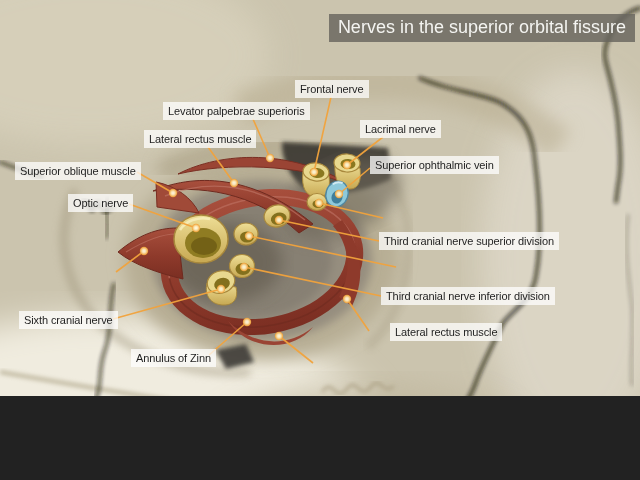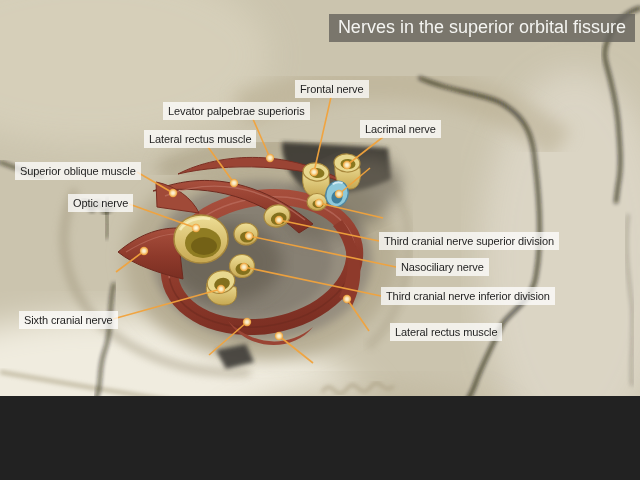--- a/index.html
+++ b/index.html
@@ -233,20 +233,21 @@
   </g>
 </svg>
 
 <div id="title-bar">Nerves in the superior orbital fissure</div>
 
 <div class="lbl" style="left:295px;top:80px">Frontal nerve</div>
 <div class="lbl" style="left:163px;top:102px">Levator palpebrae superioris</div>
 <div class="lbl" style="left:144px;top:130px">Lateral rectus muscle</div>
 <div class="lbl" style="left:360px;top:120px">Lacrimal nerve</div>
 <div class="lbl" style="left:15px;top:162px">Superior oblique muscle</div>
+<div class="lbl" style="left:370px;top:156px">Superior ophthalmic vein</div>
 <div class="lbl" style="left:68px;top:194px">Optic nerve</div>
 <div class="lbl" style="left:379px;top:232px">Third cranial nerve superior division</div>
-<div class="lbl" style="left:396px;top:258px">Nasociliary nerve</div>
 <div class="lbl" style="left:381px;top:287px">Third cranial nerve inferior division</div>
 <div class="lbl" style="left:19px;top:311px">Sixth cranial nerve</div>
 <div class="lbl" style="left:390px;top:323px">Lateral rectus muscle</div>
+<div class="lbl" style="left:131px;top:349px">Annulus of Zinn</div>
 
 </div>
 
 </body></html>

